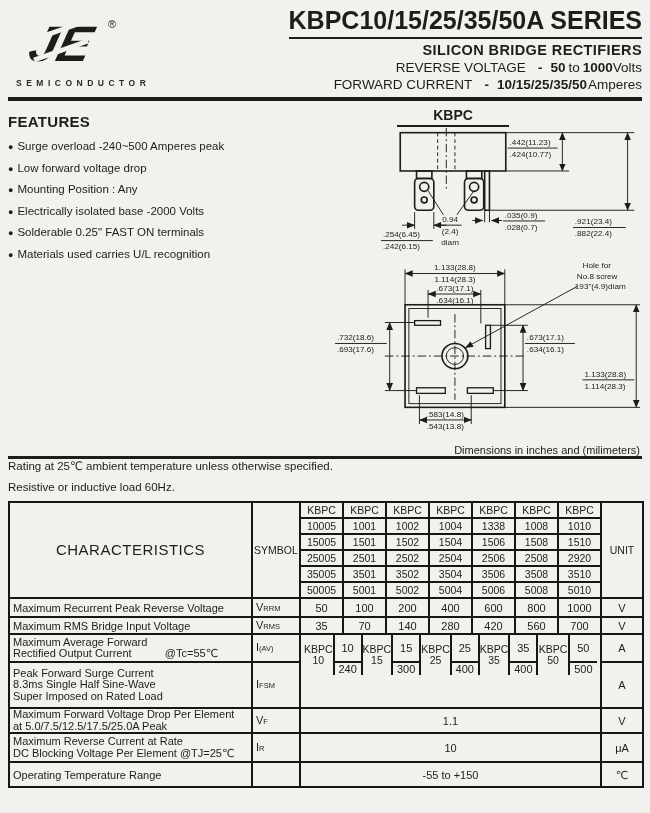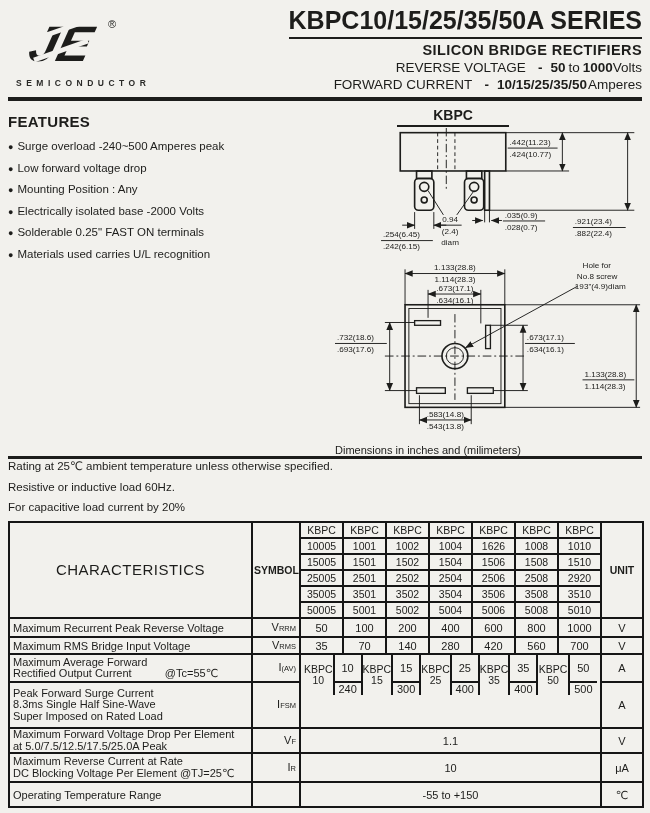--- a/index.html
+++ b/index.html
@@ -27,41 +27,41 @@
   .rule-thick2{height:3px;background:#1d1d1b;}
   
   .cols{display:flex;margin-top:4px;}
   .features{width:327px;}
   .features h2{font-size:15px;margin:8px 0 10px 0;letter-spacing:0.3px;}
   .feat-item{font-size:11.5px;margin-bottom:9.5px;display:flex;align-items:baseline;}
   .feat-item .bullet{font-size:9px;margin-right:4px;}
   .diagrams{flex:1;position:relative;}
   .kbpc-head{width:112px;margin:2px 0 1px 62px;text-align:center;font-weight:bold;font-size:14px;
     border-bottom:2.5px solid #1d1d1b;padding-bottom:2px;}
-  .dim-caption{font-size:11px;padding-right:2px;margin-top:0px;}
+  .dim-caption{font-size:11px;text-align:right;padding-right:2px;margin-top:0px;}
   svg .d{font-family:"Liberation Sans","DejaVu Sans",sans-serif;font-size:8.5px;fill:#1d1d1b;}
   svg .ln{stroke:#1d1d1b;stroke-width:1;fill:none;}
   svg .shp{stroke:#1d1d1b;stroke-width:1.7;fill:none;}
   svg .shpf{stroke:#1d1d1b;stroke-width:1.4;fill:#f2f1ed;}
   svg .dash{stroke-dasharray:4 3;}
   svg .dashdot{stroke-dasharray:9 3 2 3;}
   
   .ratings h2{font-size:14.5px;margin:6px 0 7px 0;letter-spacing:0.2px;}
   .note{font-size:11.5px;margin-bottom:8px;}
   
   table.chars{border-collapse:collapse;width:634px;table-layout:fixed;margin-top:2px;}
   table.chars td{border:2px solid #161616;padding:0 3px;font-size:11px;line-height:12px;}
   col.c-label{width:243px;} col.c-sym{width:48px;} col.c-val{width:43px;} col.c-unit{width:42px;}
   tr.hrow{height:16px;}
   tr.hrow td{text-align:center;font-size:10.5px;padding:0 1px;}
   .cell-charhead{font-size:15px !important;text-align:center;letter-spacing:0.5px;}
-  .cell-symhead,.cell-unithead{font-size:10.5px !important;text-align:center;font-weight:bold;}
+  .cell-symhead,.cell-unithead{font-size:10.5px !important;text-align:center;}
   td.lbl{padding-left:5px;vertical-align:middle;}
   td.lbl div{line-height:11.5px;}
-  td.sym{text-align:right;font-size:10.5px;border-radius:6px;}
+  td.sym{text-align:left;font-size:10.5px;border-radius:6px;}
   td.sym .sub{font-size:7.5px;}
   td.val,td.spanval,td.unit{text-align:center;}
   .lblline{display:flex;}
   .lblline .cond{margin-left:auto;padding-right:30px;}
   tr.r-vrrm{height:19px;} tr.r-vrms{height:17px;} tr.r-iav{height:28px;padding-left:30px;} tr.r-ifsm{height:46px;}
   tr.r-vf{height:23px;} tr.r-ir{height:29px;} tr.r-tj{height:25px;}
   td.currentblock{padding:0;vertical-align:top;}
   .cb{display:flex;height:100%;}
   .cb-pair{flex:1;display:flex;}
   .cb-fam{width:52%;border-right:2px solid #161616;display:flex;flex-direction:column;
@@ -263,21 +263,20 @@
       </svg>
       <div class="dim-caption">Dimensions in inches and (milimeters)</div>
     </section>
   </div>
 
   <div class="rule-thick2"></div>
 
   <section class="ratings">
     <div class="note">Rating at 25℃ ambient temperature unless otherwise specified.</div>
     <div class="note">Resistive or inductive load 60Hz.</div>
-    <div class="note">For capacitive load  current by 20%</div>
   </section>
 
   <table class="chars">
     <colgroup>
         <col class="c-label">
         <col class="c-sym">
         <col class="c-val">
         <col class="c-val">
         <col class="c-val">
         <col class="c-val">
@@ -297,21 +296,21 @@
       <td>KBPC</td>
       <td>KBPC</td>
       <td>KBPC</td>
       <td rowspan="6" class="cell-unithead">UNIT</td>
     </tr>
     <tr class="hrow">
       <td>10005</td>
       <td>1001</td>
       <td>1002</td>
       <td>1004</td>
-      <td>1626</td>
+      <td>1338</td>
       <td>1008</td>
       <td>1010</td>
     </tr>
     <tr class="hrow">
       <td>15005</td>
       <td>1501</td>
       <td>1502</td>
       <td>1504</td>
       <td>1506</td>
       <td>1508</td>

